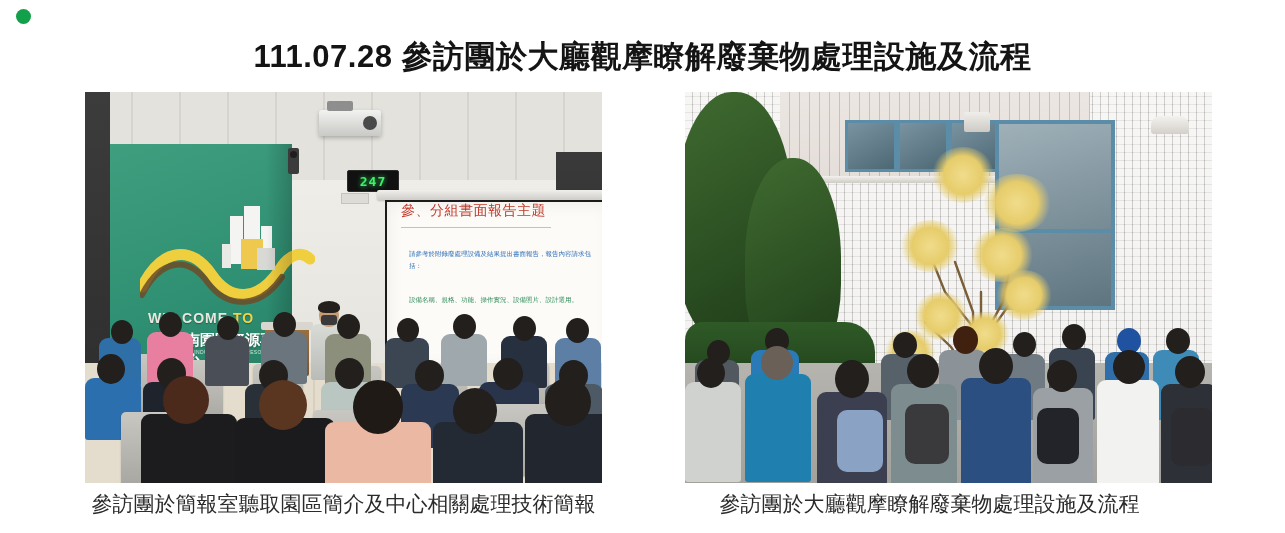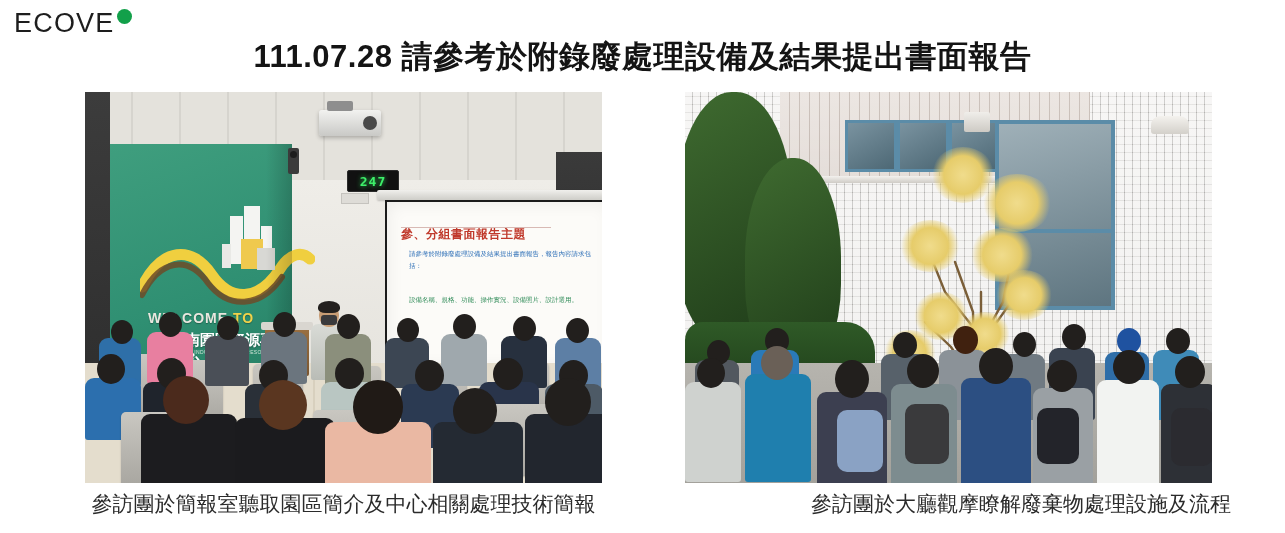--- a/index.html
+++ b/index.html
@@ -35,21 +35,21 @@
     background:#cfcfcf;
   }
   .photo-left{left:85px;width:517px;}
   .photo-right{left:685px;width:527px;}
 
   .cap{
     position:absolute;top:490px;font-size:21px;color:#2b2b2b;
     white-space:nowrap;text-align:center;
   }
   .cap-left{left:85px;width:517px;}
-  .cap-right{left:704px;width:527px;text-align:right;}
+  .cap-right{left:666px;width:527px;}
 
   
   .room{position:absolute;inset:0;background:#e8e6e1;}
 
   
   .ceiling{
     position:absolute;left:0;top:0;width:100%;height:92px;
     background:
       repeating-linear-gradient(90deg,#e4e2dc 0 46px,#d6d4ce 46px 48px),
       repeating-linear-gradient(0deg,#e9e7e2 0 30px,#d8d6d0 30px 32px),
@@ -155,22 +155,22 @@
     position:absolute;left:292px;top:98px;width:240px;height:10px;
     background:linear-gradient(#f0efec,#cecdc8);border-radius:2px;
     box-shadow:0 1px 2px rgba(0,0,0,.2);
   }
   .screen{
     position:absolute;left:300px;top:108px;width:224px;height:166px;
     background:#fcfbf8;border:2px solid #1b1b1b;
     box-shadow:inset 0 0 18px rgba(0,0,0,.07);
   }
   .slide-h{
-    position:absolute;left:14px;top:24px;font-size:12px;color:#c0392b;
-    font-weight:bold;letter-spacing:.5px;
+    position:absolute;left:14px;top:0;font-size:14px;color:#c0392b;
+    font-weight:normal;letter-spacing:.5px;
   }
   .slide-rule{
     position:absolute;left:14px;top:25px;width:150px;height:1px;background:#d8b9b4;
   }
   .slide-p1{position:absolute;left:22px;top:46px;width:186px;font-size:6.5px;color:#2d6fb7;line-height:12px;}
   .slide-p2{position:absolute;left:22px;top:92px;width:186px;font-size:6.5px;color:#2e8b57;line-height:12px;}
 
   
   .podium{
     position:absolute;left:180px;top:236px;width:44px;height:48px;
@@ -277,25 +277,24 @@
   
   .ground{
     position:absolute;left:0;bottom:0;width:100%;height:120px;
     background:linear-gradient(#b6b4ae,#a3a19b);
   }
 </style>
 </head>
 <body>
 
 <div class="logo">
-  <span class="logo-word">ECOVE</span>
   <span class="logo-dot"></span>
 </div>
 
-<div class="slide-title">111.07.28 請參考於附錄廢處理設備及結果提出書面報告</div>
+<div class="slide-title">111.07.28 參訪團於大廳觀摩瞭解廢棄物處理設施及流程</div>
 
 <div class="photo photo-left">
   <div class="room">
 
     <div class="ceiling"></div>
     <div class="projector"></div>
 
     <div class="wall-light"></div>
     <div class="wall-dark-l"></div>
     <div class="wall-dark-r"></div>

